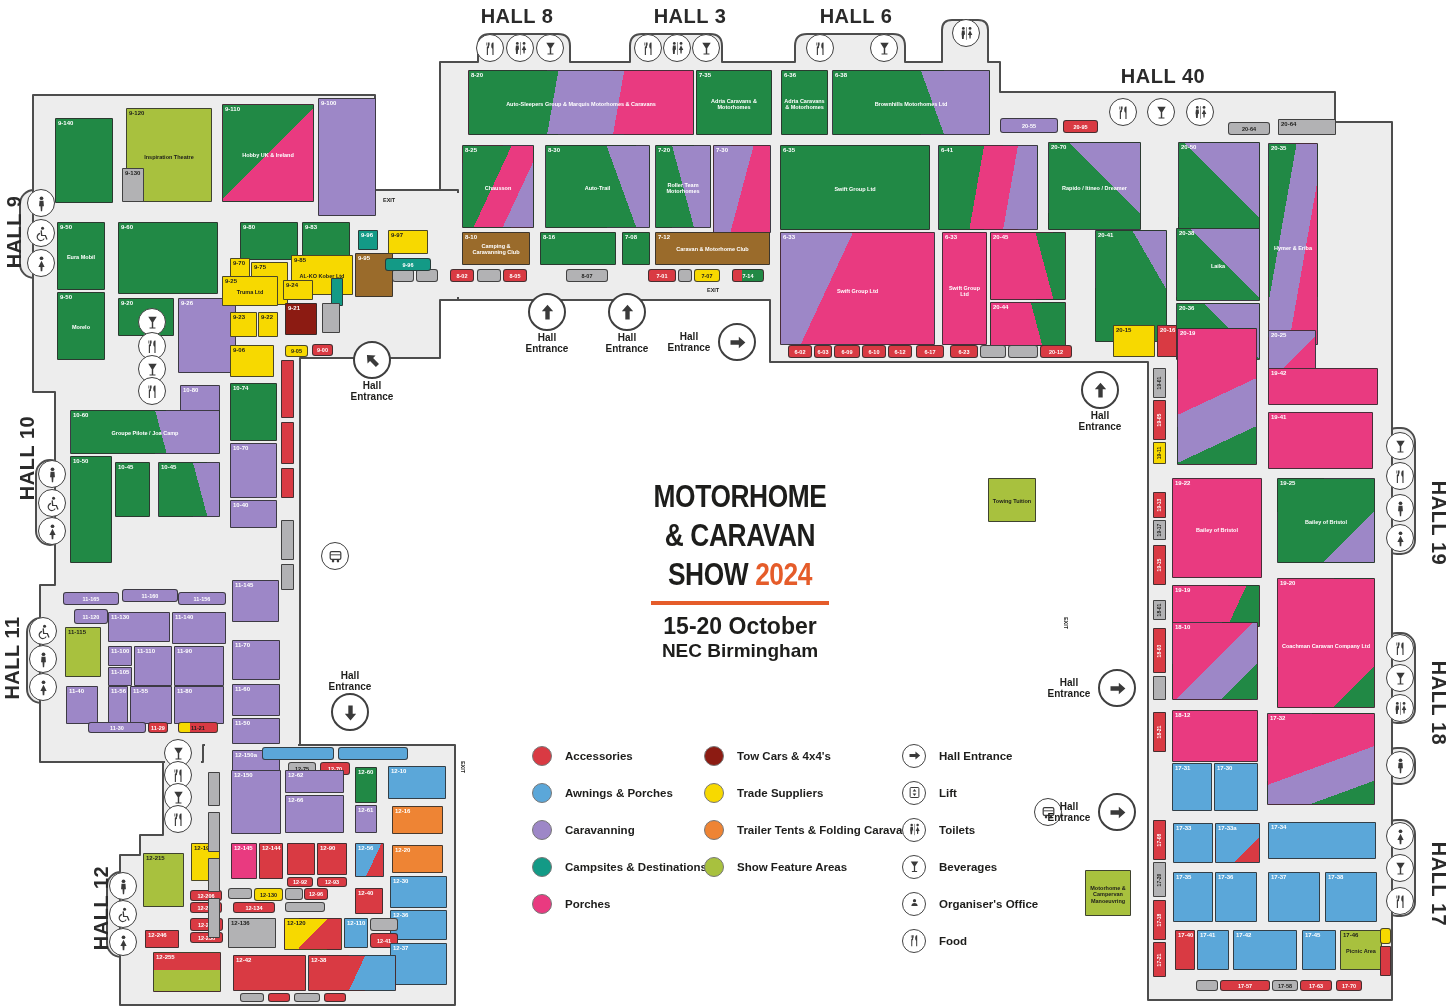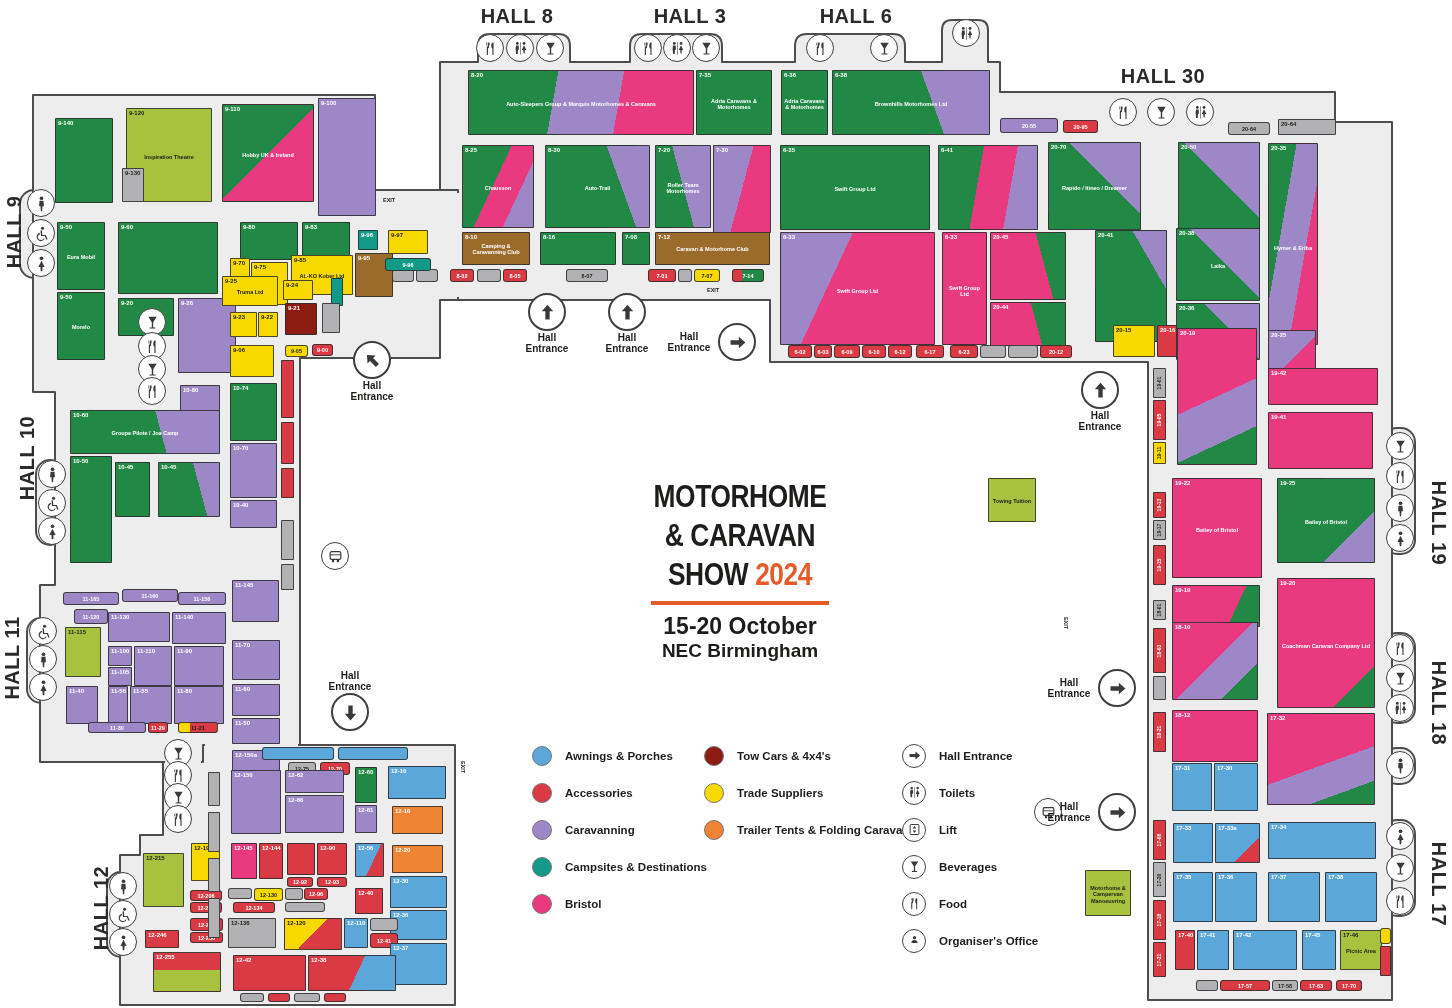--- a/index.html
+++ b/index.html
@@ -1013,21 +1013,21 @@
         <svg width="21" height="21" viewBox="0 0 24 24" fill="#3a3a3a" style="transform:rotate(90deg)">
           <path d="M4 9.5h9.5V5.5L21 12l-7.5 6.5v-4H4z"></path>
         </svg>
       </div>
       <div class="elabel" style="left: 324px; top: 670px;">Hall Entrance</div>
     </div>
   <div class="layer" id="labels-layer">
       <div class="hall-label h" style="left: 517px; top: 16px;">HALL 8</div>
       <div class="hall-label h" style="left: 690px; top: 16px;">HALL 3</div>
       <div class="hall-label h" style="left: 856px; top: 16px;">HALL 6</div>
-      <div class="hall-label h" style="left: 1163px; top: 76px;">HALL 30</div>
+      <div class="hall-label h" style="left: 1163px; top: 76px;">HALL 40</div>
       <div class="hall-label vl" style="left: 14px; top: 232px;">HALL 9</div>
       <div class="hall-label vl" style="left: 27px; top: 458px;">HALL 10</div>
       <div class="hall-label vl" style="left: 12px; top: 658px;">HALL 11</div>
       <div class="hall-label vl" style="left: 101px; top: 908px;">HALL 12</div>
       <div class="hall-label vr" style="left: 1438px; top: 523px;">HALL 19</div>
       <div class="hall-label vr" style="left: 1438px; top: 703px;">HALL 18</div>
       <div class="hall-label vr" style="left: 1438px; top: 884px;">HALL 17</div>
       <div class="exit-label" style="left: 383px; top: 197px;">EXIT</div>
       <div class="exit-label" style="left: 707px; top: 287px;">EXIT</div>
       <div class="exit-label" style="left: 457px; top: 764px; transform: rotate(90deg);">EXIT</div>
@@ -1039,108 +1039,112 @@
     <div class="l1">&amp; CARAVAN</div>
     <div class="l1"><span>SHOW</span> <span id="logo-year" style="color: rgb(229, 92, 42);">2024</span></div>
     <div class="rule" id="logo-rule" style="background: rgb(229, 92, 42);"></div>
     <div class="l2">15-20 October</div>
     <div class="l3">NEC Birmingham</div>
   </div>
 
   <div id="legend">
       <div class="leg-col" style="left: 532px; top: 737px;">
         <div class="leg-row">
+          <span class="leg-swatch" style="background: rgb(217, 58, 67);"></span>
+          <span class="leg-txt">Accessories</span>
+        </div>
+        <div class="leg-row">
           <span class="leg-swatch" style="background: rgb(91, 167, 217);"></span>
           <span class="leg-txt">Awnings &amp; Porches</span>
         </div>
         <div class="leg-row">
-          <span class="leg-swatch" style="background: rgb(217, 58, 67);"></span>
-          <span class="leg-txt">Accessories</span>
-        </div>
-        <div class="leg-row">
           <span class="leg-swatch" style="background: rgb(157, 135, 199);"></span>
           <span class="leg-txt">Caravanning</span>
         </div>
         <div class="leg-row">
           <span class="leg-swatch" style="background: rgb(19, 154, 134);"></span>
           <span class="leg-txt">Campsites &amp; Destinations</span>
         </div>
         <div class="leg-row">
           <span class="leg-swatch" style="background: rgb(233, 58, 128);"></span>
-          <span class="leg-txt">Bristol</span>
+          <span class="leg-txt">Porches</span>
         </div>
       </div>
       <div class="leg-col" style="left: 704px; top: 737px;">
         <div class="leg-row">
           <span class="leg-swatch" style="background: rgb(140, 27, 18);"></span>
           <span class="leg-txt">Tow Cars &amp; 4x4's</span>
         </div>
         <div class="leg-row">
           <span class="leg-swatch" style="background: rgb(247, 217, 0);"></span>
           <span class="leg-txt">Trade Suppliers</span>
         </div>
         <div class="leg-row">
           <span class="leg-swatch" style="background: rgb(238, 132, 52);"></span>
           <span class="leg-txt">Trailer Tents &amp; Folding Caravans</span>
+        </div>
+        <div class="leg-row">
+          <span class="leg-swatch" style="background: rgb(168, 193, 62);"></span>
+          <span class="leg-txt">Show Feature Areas</span>
         </div>
       </div>
       <div class="leg-col" style="left: 902px; top: 737px;">
         <div class="leg-row">
           <span class="leg-fac">
             <svg width="15" height="15" viewBox="0 0 24 24" fill="#3a3a3a">
               <path d="M4 9.5h9.5V5.5L21 12l-7.5 6.5v-4H4z"></path>
             </svg>
           </span>
           <span class="leg-txt">Hall Entrance</span>
+        </div>
+        <div class="leg-row">
+          <span class="leg-fac">
+            <svg width="15" height="15" viewBox="0 0 24 24" fill="#3a3a3a">
+              <rect x="5" y="4" width="14" height="16" rx="1.5" fill="none" stroke="#3a3a3a" stroke-width="1.6"></rect>
+              <path d="M9 10.5l3-4 3 4z"></path>
+              <path d="M9 13.5l3 4 3-4z"></path>
+            </svg>
+          </span>
+          <span class="leg-txt">Lift</span>
         </div>
         <div class="leg-row">
           <span class="leg-fac">
             <svg width="15" height="15" viewBox="0 0 24 24" fill="#3a3a3a">
               <circle cx="7.5" cy="4.8" r="2"></circle>
               <path d="M5.6 7.6h3.8l.5 6h-1.4l-.4 6h-2.4l-.4-6H4.9z"></path>
               <rect x="11.6" y="3" width="0.8" height="18"></rect>
               <circle cx="17" cy="4.8" r="2"></circle>
               <path d="M17 7.4l3.2 6.8h-2.1l-.3 5h-1.6l-.3-5h-2.1z"></path>
             </svg>
           </span>
           <span class="leg-txt">Toilets</span>
         </div>
         <div class="leg-row">
           <span class="leg-fac">
             <svg width="15" height="15" viewBox="0 0 24 24" fill="#3a3a3a">
-              <rect x="5" y="4" width="14" height="16" rx="1.5" fill="none" stroke="#3a3a3a" stroke-width="1.6"></rect>
-              <path d="M9 10.5l3-4 3 4z"></path>
-              <path d="M9 13.5l3 4 3-4z"></path>
-            </svg>
-          </span>
-          <span class="leg-txt">Lift</span>
-        </div>
-        <div class="leg-row">
-          <span class="leg-fac">
-            <svg width="15" height="15" viewBox="0 0 24 24" fill="#3a3a3a">
               <path d="M6 4h12l-5 7.5V19h3.2v1.6H7.8V19H11v-7.5z"></path>
             </svg>
           </span>
           <span class="leg-txt">Beverages</span>
+        </div>
+        <div class="leg-row">
+          <span class="leg-fac">
+            <svg width="15" height="15" viewBox="0 0 24 24" fill="#3a3a3a">
+              <circle cx="12" cy="7.5" r="2.6"></circle>
+              <path d="M12 11c-3.2 0-4.8 1.9-5.1 4.8h10.2C16.8 12.9 15.2 11 12 11z"></path>
+            </svg>
+          </span>
+          <span class="leg-txt">Organiser's Office</span>
         </div>
         <div class="leg-row">
           <span class="leg-fac">
             <svg width="15" height="15" viewBox="0 0 24 24" fill="#3a3a3a">
               <path d="M8.2 3.5v5.2l-1.4 1V21h1.6v-9l1.4-1.2V3.5z"></path>
               <path d="M6.3 3.5v4.2h.9V3.5z"></path>
               <path d="M9.8 3.5v4.2h.9V3.5z"></path>
               <path d="M15.5 3.5c-1.8 0-2.4 2.5-2.4 5 0 2 .6 3.4 1.6 3.8V21h1.6V3.5z"></path>
             </svg>
           </span>
           <span class="leg-txt">Food</span>
         </div>
-        <div class="leg-row">
-          <span class="leg-fac">
-            <svg width="15" height="15" viewBox="0 0 24 24" fill="#3a3a3a">
-              <circle cx="12" cy="7.5" r="2.6"></circle>
-              <path d="M12 11c-3.2 0-4.8 1.9-5.1 4.8h10.2C16.8 12.9 15.2 11 12 11z"></path>
-            </svg>
-          </span>
-          <span class="leg-txt">Organiser's Office</span>
-        </div>
       </div>
     </div>
 </div>
 
 </body></html>

